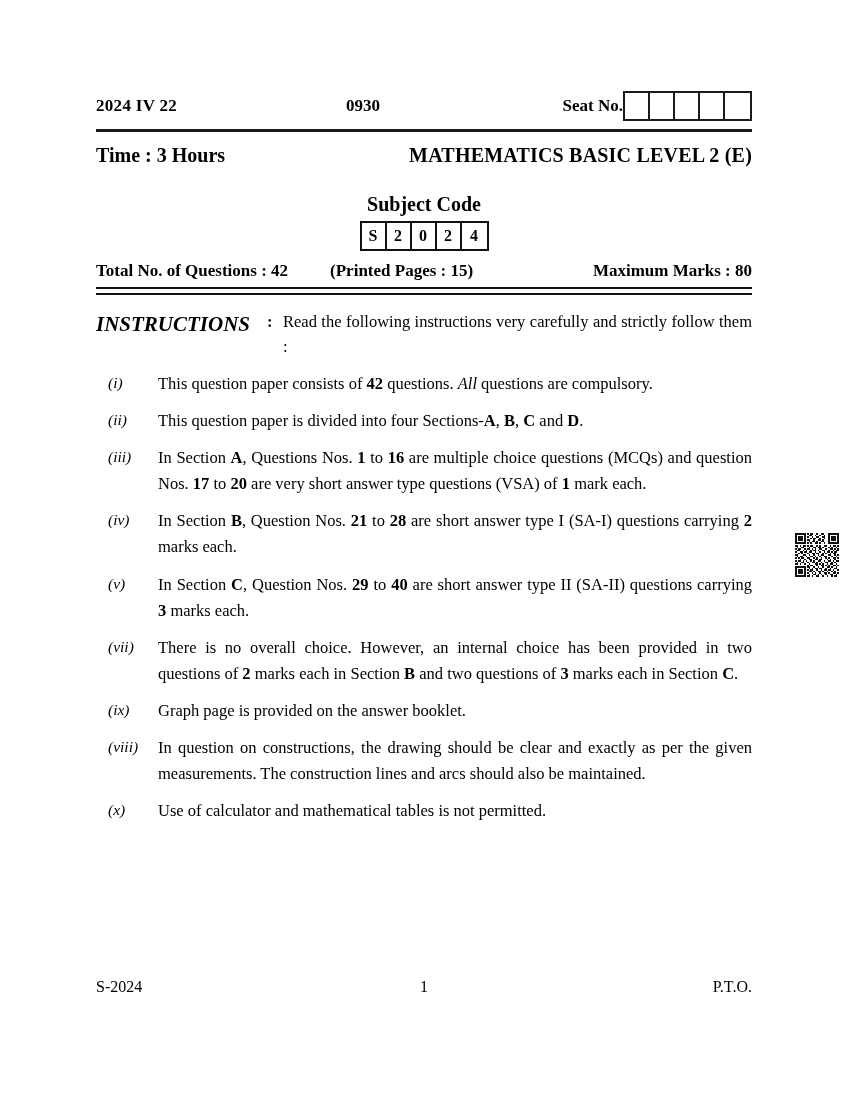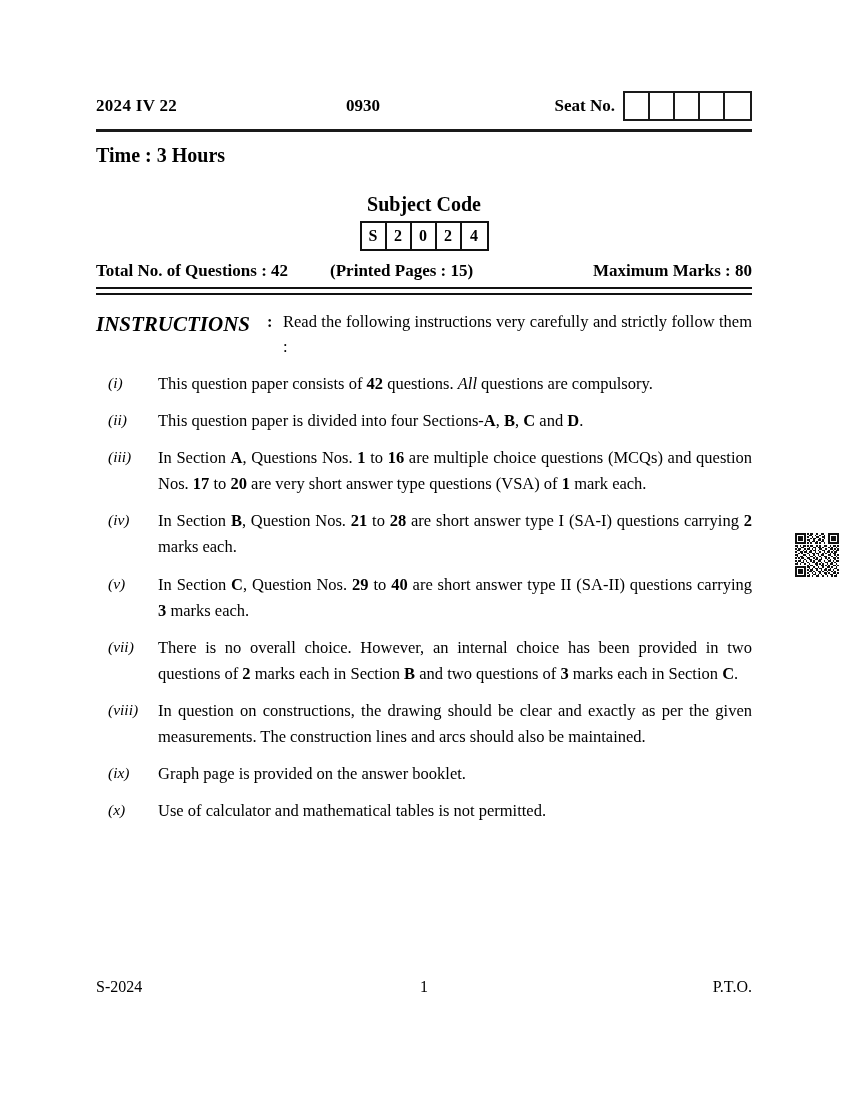--- a/index.html
+++ b/index.html
@@ -39,21 +39,20 @@
   .hdr-code {
     width: 250px;
     letter-spacing: .3px;
   }
   .hdr-time-no {
     width: 135px;
     text-align: left;
   }
   .hdr-seat-label {
     margin-left: auto;
-    padding-right: 8px;
     white-space: nowrap;
   }
   .seat-boxes {
     display: flex;
     border: 2px solid #1a1a1a;
     height: 30px;
     box-sizing: border-box;
   }
   .seat-cell {
     width: 25px;
@@ -228,20 +227,21 @@
         <div class="seat-cell"></div>
         <div class="seat-cell"></div>
         <div class="seat-cell"></div>
       </div>
     </div>
 
     <div class="rule-single"></div>
 
     <div class="time-row">
       <div class="time-left">Time : 3 Hours</div>
+      <div class="paper-title">MATHEMATICS BASIC LEVEL 2 (E)</div>
     </div>
 
     <div class="subj-wrap">
       <div class="subj-label">Subject Code</div>
       <div class="subj-boxes">
         <div class="subj-cell">S</div>
         <div class="subj-cell">2</div>
         <div class="subj-cell">0</div>
         <div class="subj-cell">2</div>
         <div class="subj-cell">4</div>
@@ -289,27 +289,27 @@
         <div class="itxt"><span>In Section <b>C</b>, Question Nos. <b>29</b> to <b>40</b> are short answer type II (SA-II) questions carrying <b>3</b> marks each.</span></div>
       </div>
 
 
       <div class="instr-item">
         <div class="num">(vii)</div>
         <div class="itxt"><span>There is no overall choice. However, an internal choice has been provided in two questions of <b>2</b> marks each in Section <b>B</b> and two questions of <b>3</b> marks each in Section <b>C</b>.</span></div>
       </div>
 
       <div class="instr-item">
+        <div class="num">(ix)</div>
+        <div class="itxt nojust">Graph page is provided on the answer booklet.</div>
+      </div>
+
+      <div class="instr-item">
         <div class="num">(viii)</div>
         <div class="itxt"><span>In question on constructions, the drawing should be clear and exactly as per the given measurements. The construction lines and arcs should also be maintained.</span></div>
-      </div>
-
-      <div class="instr-item">
-        <div class="num">(ix)</div>
-        <div class="itxt nojust">Graph page is provided on the answer booklet.</div>
       </div>
 
       <div class="instr-item">
         <div class="num">(x)</div>
         <div class="itxt">Use of calculator and mathematical tables is not permitted.</div>
       </div>
 
     </div>
   </div>
 

